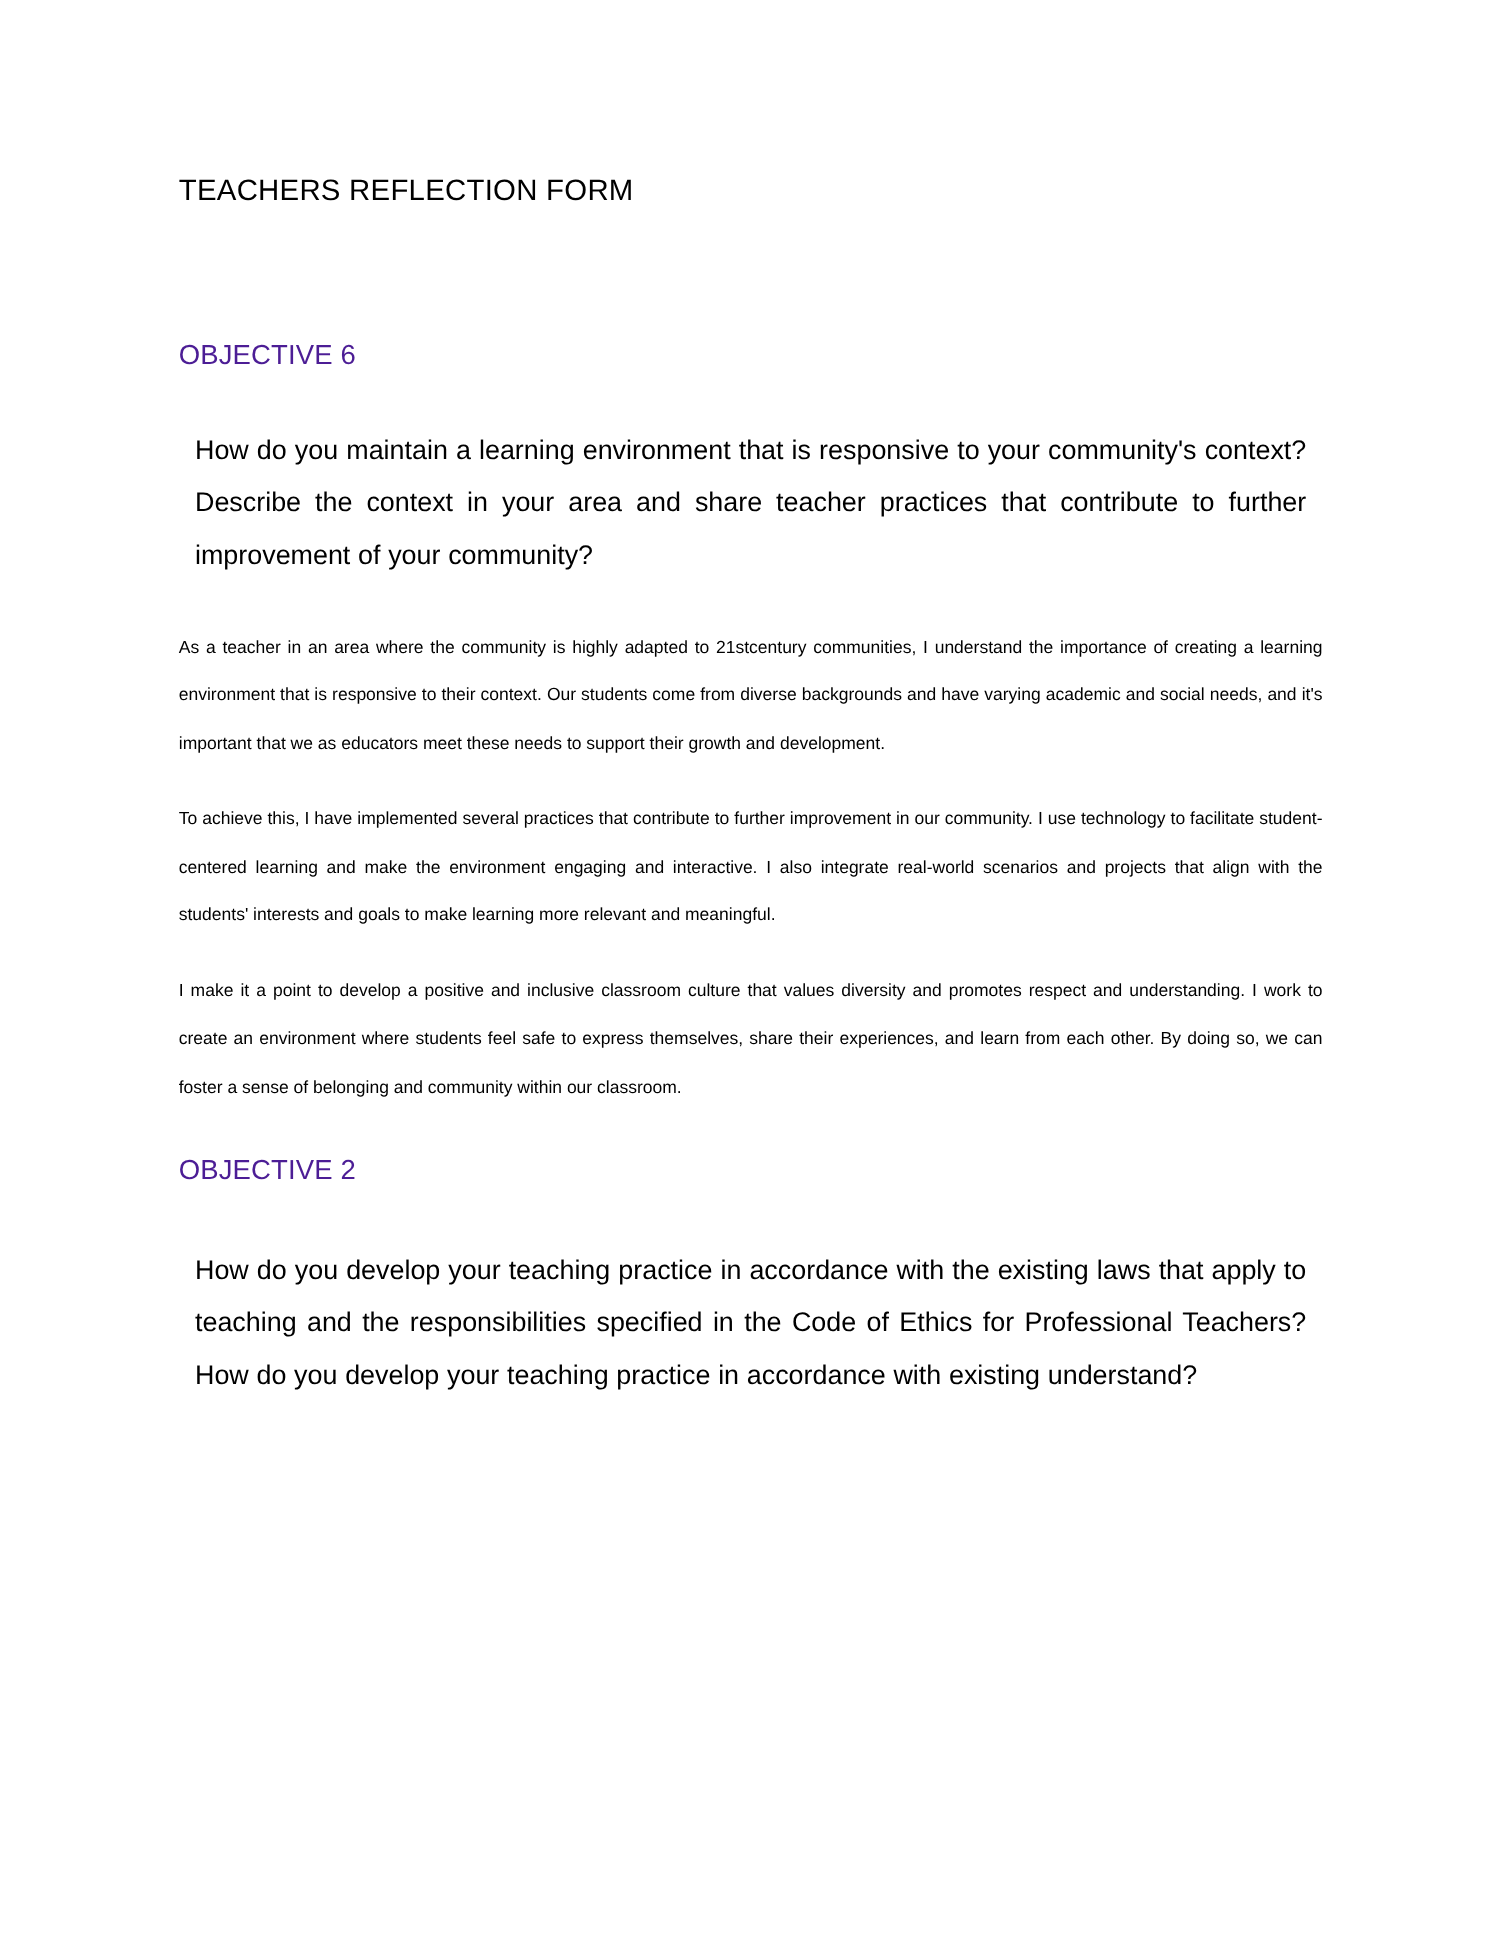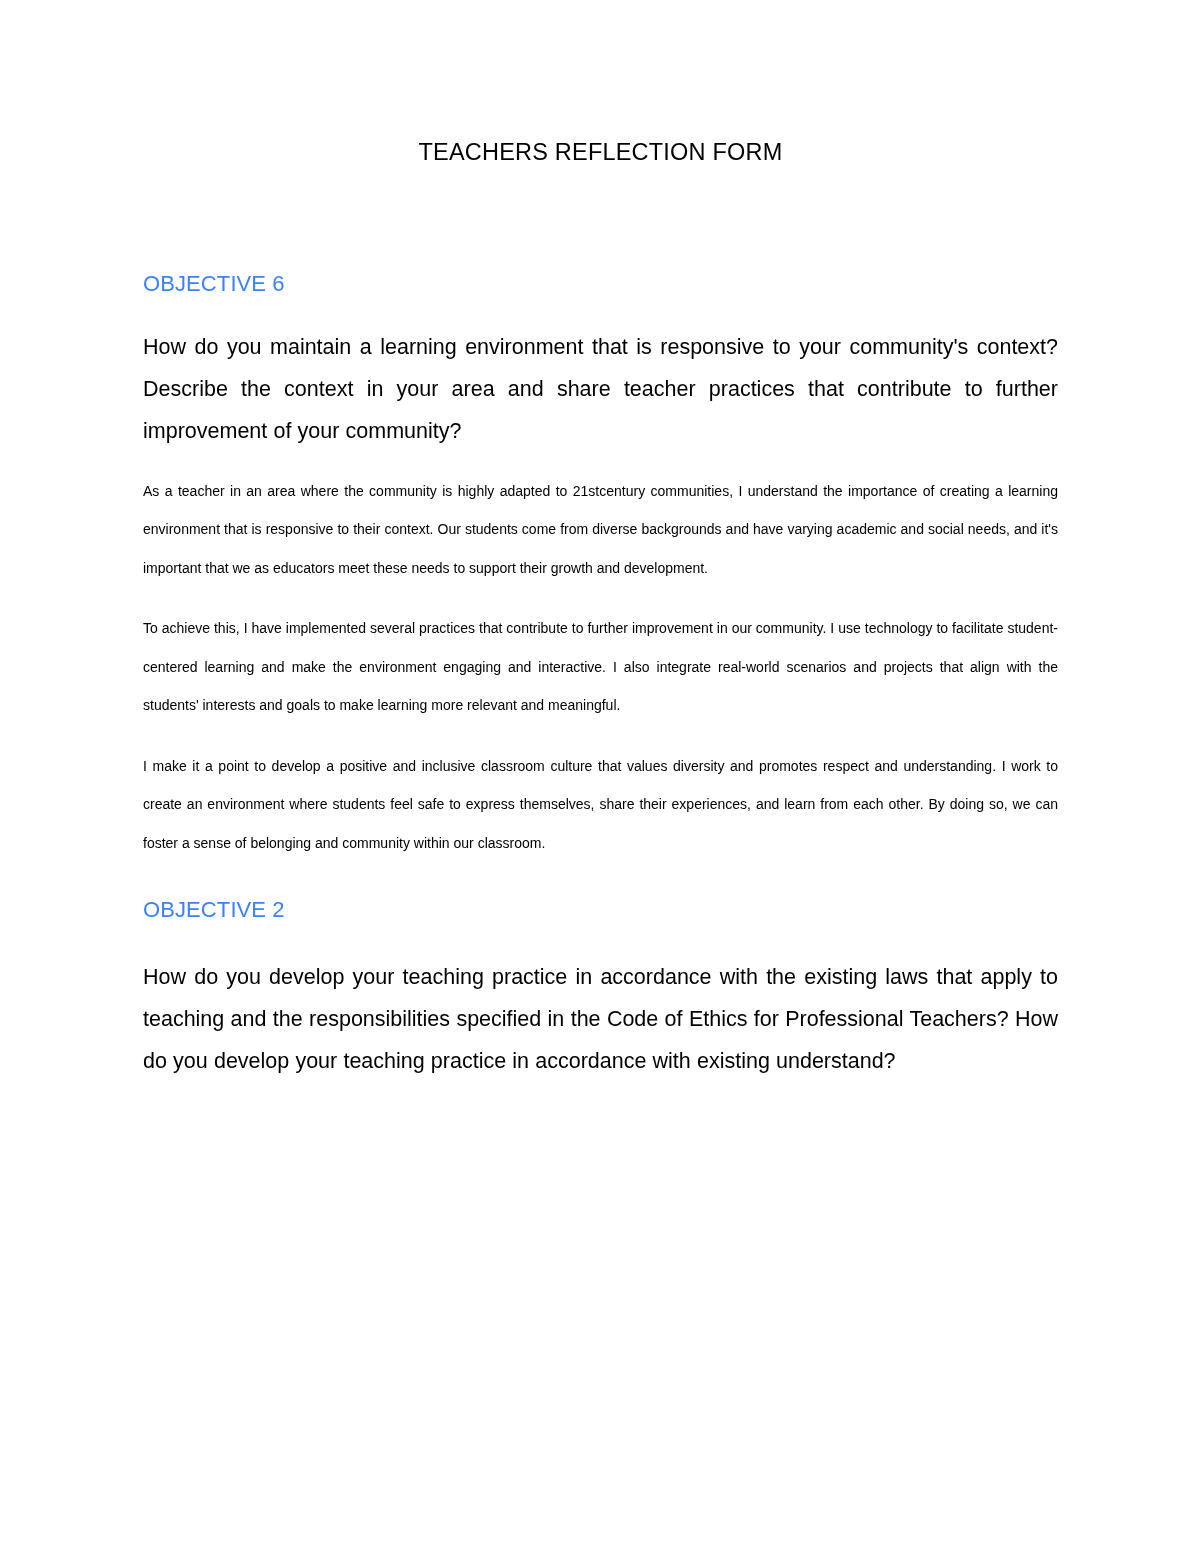--- a/index.html
+++ b/index.html
@@ -24,45 +24,44 @@
   }
 
   .content {
     position: absolute;
     left: 143px;
     top: 0;
     width: 915px;
   }
 
   .doc-title {
-    text-align: center;
     font-size: 23.5px;
     line-height: 1.2;
     letter-spacing: 0.2px;
     margin: 0;
     padding-top: 138px;
     color: #000000;
     font-weight: normal;
   }
 
   .objective-heading {
-    color: #3b82f6;
+    color: #4c1d95;
     font-size: 22px;
     line-height: 1.25;
     font-weight: normal;
     margin: 0;
     letter-spacing: 0.1px;
   }
 
   .question {
     font-size: 21.5px;
     line-height: 42px;
     text-align: justify;
     text-justify: inter-word;
-    margin: 0;
+    margin: 13px;
     letter-spacing: 0px;
     word-spacing: 0.2px;
   }
 
   .body-para {
     font-size: 14px;
     line-height: 38.5px;
     text-align: justify;
     text-justify: inter-word;
     margin: 0;

